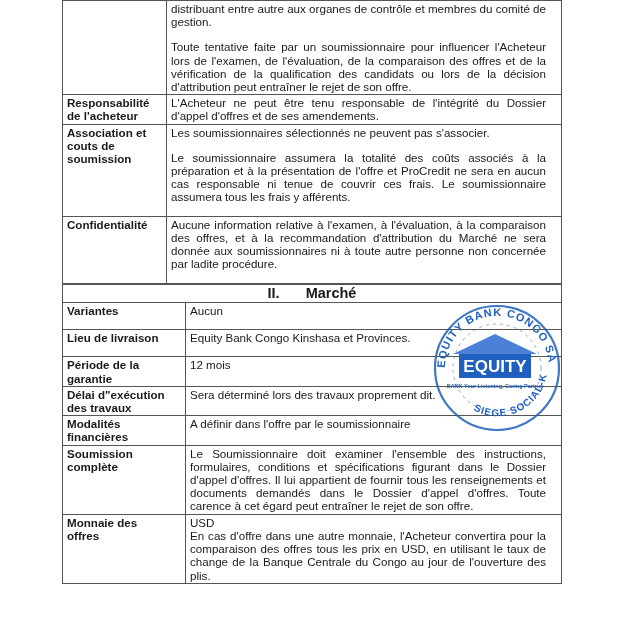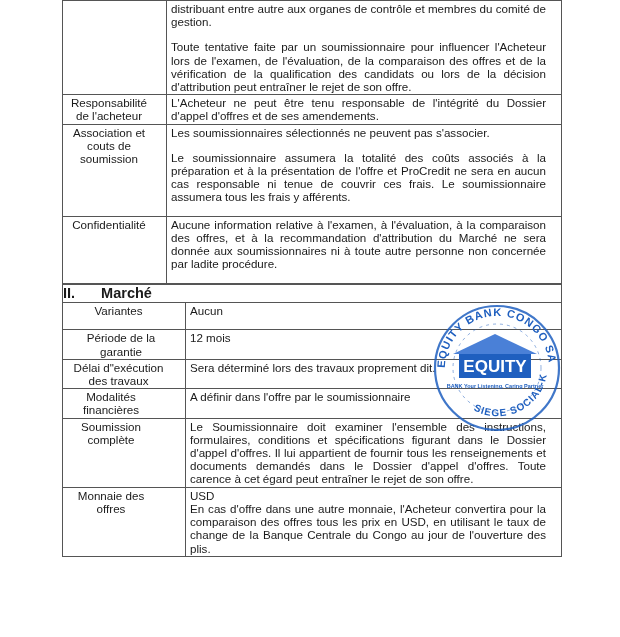--- a/index.html
+++ b/index.html
@@ -6,25 +6,25 @@
   body {
     width: 620px; height: 637px; background: #ffffff; position: relative; overflow: hidden;
     font-family: "Liberation Sans", sans-serif; color: #1a1a1a;
   }
   .page { position: absolute; left: 62px; top: 0; width: 500px; }
   table { border-collapse: collapse; width: 500px; table-layout: fixed; }
   td {
     border: 1px solid #555; vertical-align: top; font-size: 11.6px; line-height: 13.2px;
     padding: 1px 15px 1px 4px;
   }
-  td.label { font-weight: normal; text-align: center; }
+  td.label { font-weight: bold; }
   td.val { text-align: justify; }
   td.val p { margin: 0; }
   td.val p + p { margin-top: 12px; }
-  .sec { text-align: left; font-weight: bold; font-size: 14.5px; line-height: 17px; padding: 0; }
+  .sec { text-align: center; font-weight: bold; font-size: 14.5px; line-height: 17px; padding: 0; }
   .sec .num { display: inline-block; margin-right: 26px; }
   .t1 col.c1 { width: 104px; }
   .t2 col.c1 { width: 123px; }
   .stamp { position: absolute; left: 425px; top: 296px; width: 140px; height: 138px; pointer-events: none; }
 </style>
 </head>
 <body>
 
 <div class="page">
   <table class="t1">
@@ -71,20 +71,24 @@
         <tr>
       <td colspan="2" class="sec">
         <span class="num">II.</span><span>Marché</span>
       </td>
     </tr>
     <tr>
       <td class="label" style="height:24px;">Variantes</td>
       <td class="val">Aucun</td>
     </tr>
     <tr>
+      <td class="label" style="height:24px;">Lieu de livraison</td>
+      <td class="val">Equity Bank Congo Kinshasa et Provinces.</td>
+    </tr>
+    <tr>
       <td class="label" style="width:105px;padding-right:10px;">Période de la garantie</td>
       <td class="val">12 mois</td>
     </tr>
     <tr>
       <td class="label">Délai d"exécution des travaux</td>
       <td class="val">Sera déterminé lors des travaux proprement dit.</td>
     </tr>
     <tr>
       <td class="label" style="padding-right:30px;">Modalités financières</td>
       <td class="val">A définir dans l'offre par le soumissionnaire</td>

